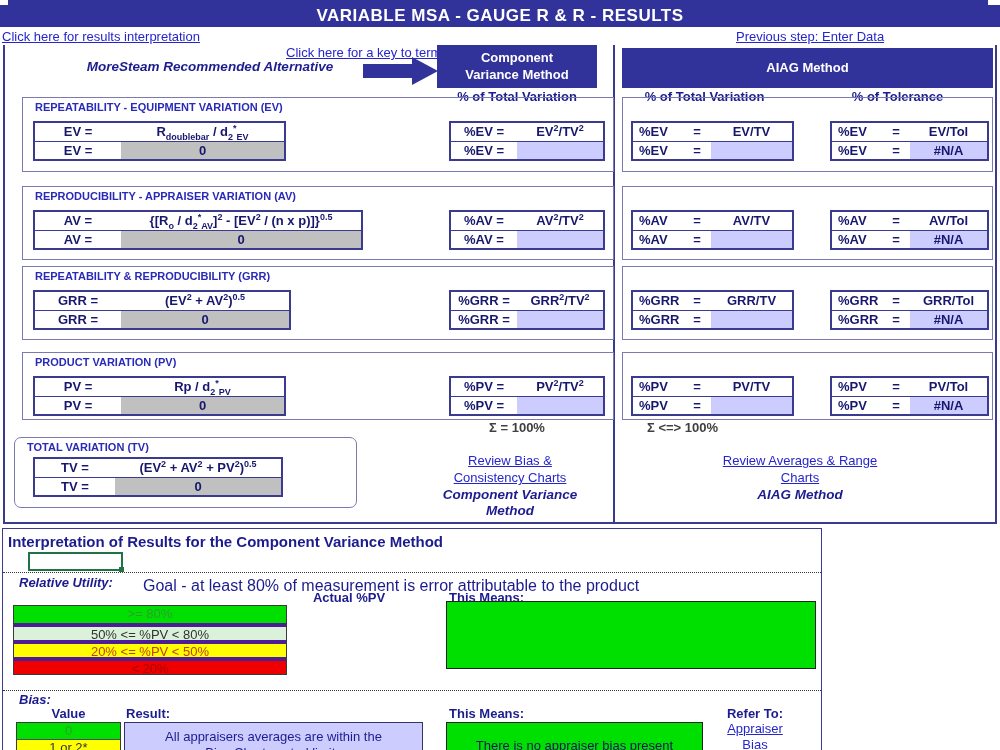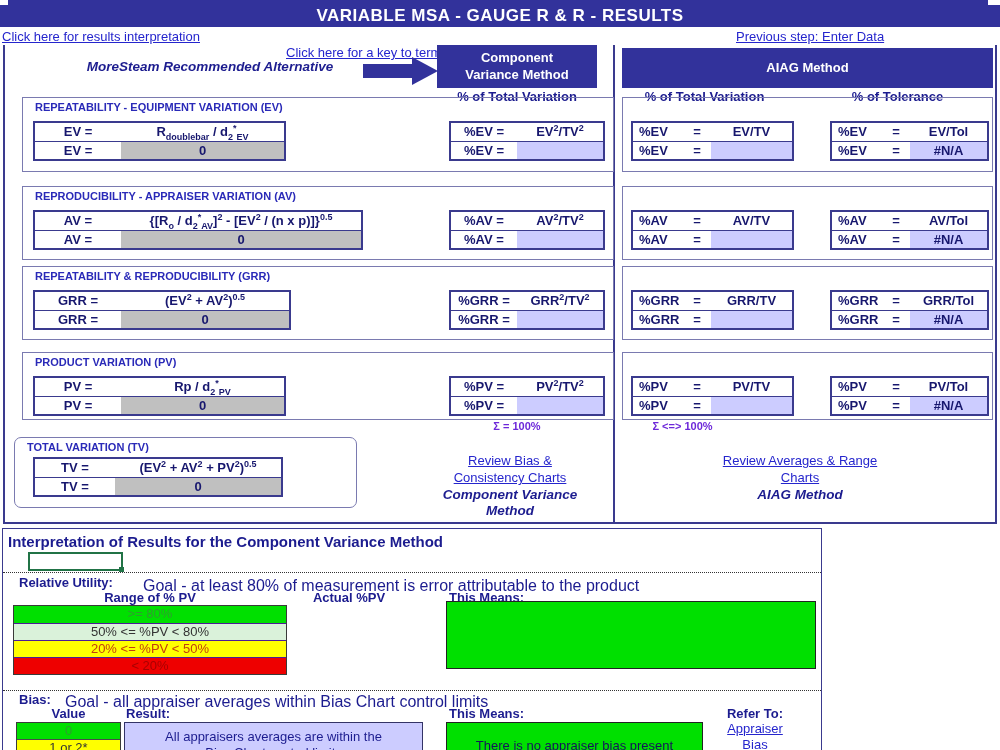--- a/index.html
+++ b/index.html
@@ -48,36 +48,36 @@
   .flabel.w80{width:80px;}
   .cvl{width:66px;text-align:center;}
   .alabel{width:50px;text-align:left;padding-left:6px;}
   .aeq{width:28px;text-align:center;}
   .fformula{flex:1;text-align:center;white-space:nowrap;}
   .fformula sub,.fformula sup{font-size:9px;line-height:0;}
   .fvalue{flex:1;text-align:center;}
   .fvalue.grey{background:var(--grey);}
   .fvalue.lav{background:var(--lav);}
   
-  .sum{font-size:11px;font-weight:bold;color:#6d28d9;text-align:center;top:420px;}
+  .sum{font-size:13px;font-weight:bold;color:#404040;text-align:center;top:420px;}
   .rlinks{top:452px;text-align:center;font-size:13px;line-height:17px;}
   .rlinks a{color:var(--link);text-decoration:underline;cursor:pointer;display:block;}
   .rcaption{top:487px;text-align:center;font-size:13.5px;line-height:16px;font-style:italic;
     font-weight:bold;color:var(--navy-text);}
   
   .interp-box{left:2px;top:528px;width:820px;height:222px;border:1px solid var(--bdr-dark);border-bottom:none;}
   .interp-heading{position:absolute;left:5px;top:4px;font-size:15px;font-weight:bold;color:var(--navy-text);}
   .sel-cell{position:absolute;left:25px;top:23px;width:95px;height:19px;border:2px solid #217346;background:#fff;}
   .sel-handle{position:absolute;right:-3px;bottom:-3px;width:5px;height:5px;background:#217346;}
   .dotted{position:absolute;left:0;width:818px;border-top:1.5px dotted #333;}
-  .goal-label{position:absolute;font-size:13px;font-weight:bold;color:var(--navy-text);white-space:nowrap;}
+  .goal-label{position:absolute;font-size:13px;font-style:italic;font-weight:bold;color:var(--navy-text);white-space:nowrap;}
   .goal-text{position:absolute;font-size:16px;color:var(--navy-text);white-space:nowrap;}
   .subhdr{position:absolute;font-size:13px;font-weight:bold;color:var(--navy-text);white-space:nowrap;}
   .range-table{position:absolute;left:10px;top:76px;width:274px;border:1px solid #3a3a3a;}
-  .range-row{height:17px;line-height:16px;font-size:13px;text-align:center;border-top:1px solid #4c1d95;}
+  .range-row{height:17px;line-height:16px;font-size:13px;text-align:center;border-top:4px solid #4c1d95;}
   .range-row:first-child{border-top:none;}
   .rr0{background:var(--green);color:#2e9e2e;}
   .rr1{background:var(--ltgreen);color:#333;}
   .rr2{background:var(--yellow);color:#c2410c;}
   .rr3{background:var(--red);color:#a80000;}
   .means-box{position:absolute;background:var(--green);border:1px solid #222;}
   .value-table{position:absolute;left:13px;top:193px;width:105px;border:1px solid #3a3a3a;}
   .value-row{height:16px;line-height:15px;font-size:13px;text-align:center;border-top:1px solid #4a4a4a;}
   .value-row:first-child{border-top:none;}
   .vr0{background:var(--green);color:#2e9e2e;}
@@ -349,36 +349,34 @@
 <div class="abs interp-box">
   <div class="interp-heading">Interpretation of Results for the Component Variance Method</div>
   <div class="sel-cell">
       <div class="sel-handle"></div>
     </div>
   <div class="dotted" style="top:43px;"></div>
 
   <div class="goal-label" style="left:16px;top:46px;">Relative Utility:</div>
   <div class="goal-text" style="left:140px;top:48px;">Goal -  at least 80% of measurement is error attributable to the product</div>
 
-  <div class="subhdr" style="left:10px;top:61px;width:274px;text-align:center;">Range of % PV</div>
   <div class="subhdr" style="left:286px;top:61px;width:120px;text-align:center;">Actual %PV</div>
   <div class="subhdr" style="left:446px;top:61px;">This Means:</div>
 
   <div class="range-table">
     <div class="range-row rr0">&gt;= 80%</div>
     <div class="range-row rr1">50% &lt;= %PV &lt; 80%</div>
     <div class="range-row rr2">20% &lt;= %PV &lt; 50%</div>
     <div class="range-row rr3">&lt; 20%</div>
   </div>
   <div class="means-box" style="left:443px;top:72px;width:370px;height:68px;"></div>
 
   <div class="dotted" style="top:161px;"></div>
 
   <div class="goal-label" style="left:16px;top:163px;">Bias:</div>
-  <div class="goal-text" style="left:62px;top:164px;">Goal - all appraiser averages within Bias Chart control limits</div>
 
   <div class="subhdr" style="left:13px;top:177px;width:105px;text-align:center;">Value</div>
   <div class="subhdr" style="left:123px;top:177px;">Result:</div>
   <div class="subhdr" style="left:446px;top:177px;">This Means:</div>
   <div class="subhdr" style="left:716px;top:177px;width:72px;text-align:center;">Refer To:</div>
 
   <div class="value-table">
     <div class="value-row vr0">0</div>
     <div class="value-row vr1">1 or 2*</div>
   </div>

